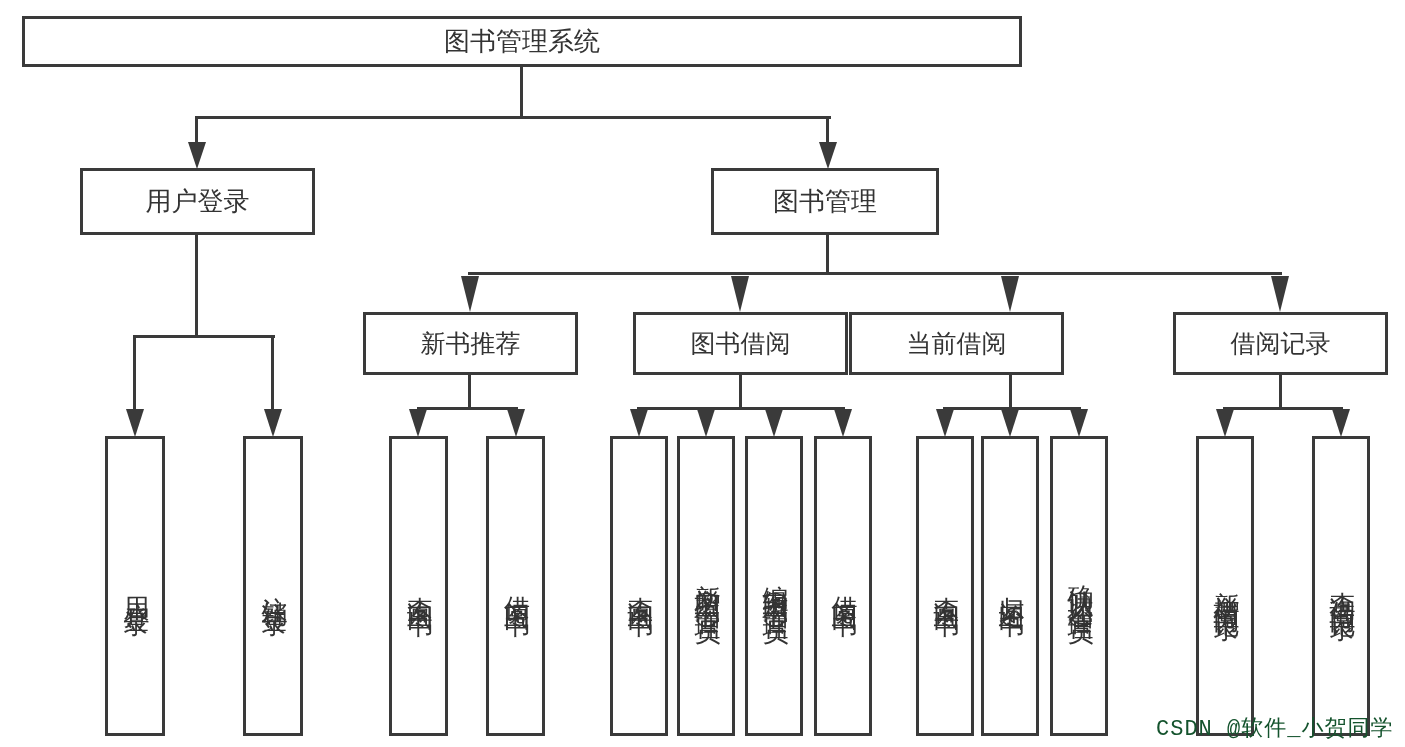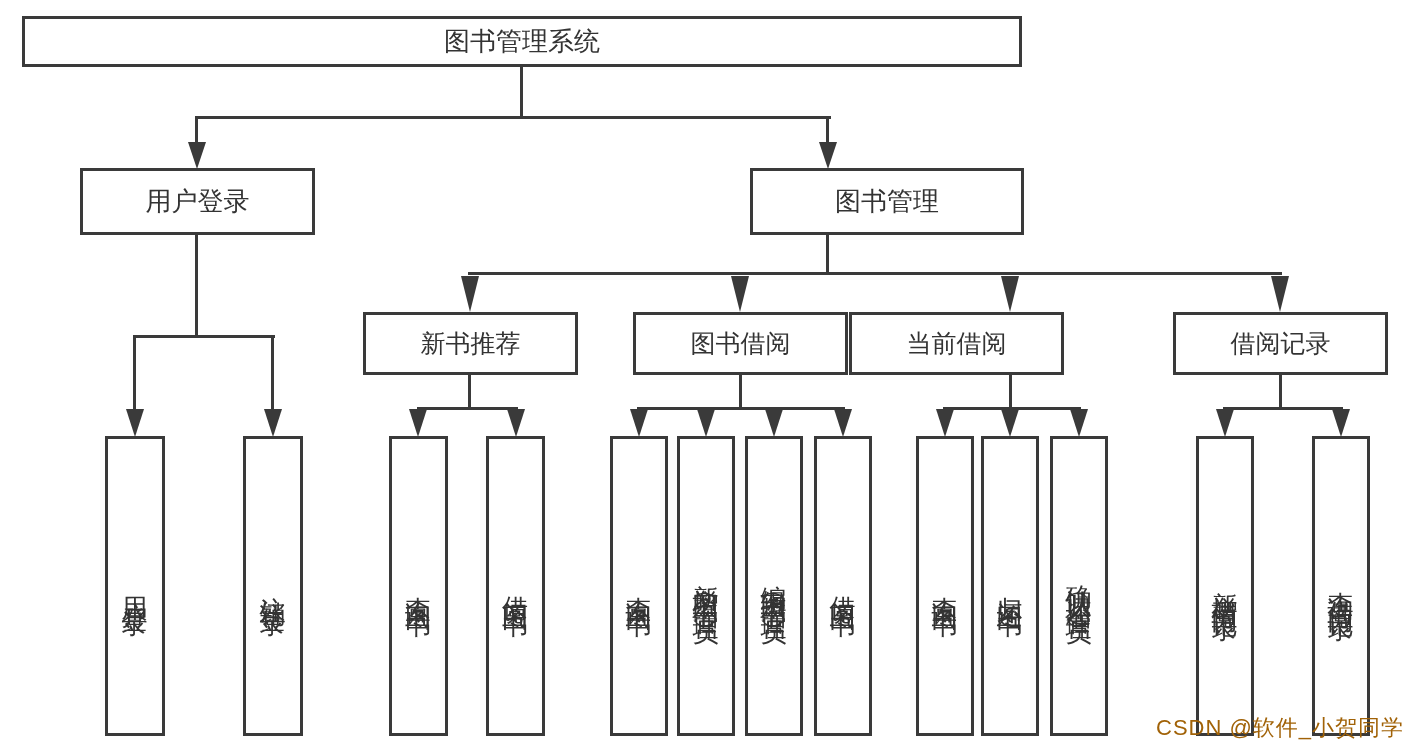--- a/index.html
+++ b/index.html
@@ -4,21 +4,21 @@
 <style>
   :root{
     --line:#3a3a3a;
     --text:#333333;
   }
   html,body{margin:0;padding:0;background:#ffffff;}
   #canvas{
     position:relative;
     width:1405px;height:747px;
     background:#ffffff;
-    font-family:Liberation Sans, sans-serif;
+    font-family:Liberation Mono, monospace;
     color:var(--text);
     overflow:hidden;
   }
   .box{
     position:absolute;
     box-sizing:border-box;
     background:#ffffff;
     border:3px solid var(--line);
     display:flex;
     align-items:center;
@@ -43,39 +43,39 @@
     border-left:9px solid transparent;
     border-right:9px solid transparent;
   }
   .ah27{border-top:27px solid var(--line);}
   .ah28{border-top:28px solid var(--line);}
   .ah36{border-top:36px solid var(--line);}
   .watermark{
     position:absolute;
     left:1156px;top:713px;
     font-size:22px;
-    color:#a16207;
+    color:#14532d;
     letter-spacing:1px;
     white-space:nowrap;
     z-index:5;
   }
 </style>
 </head>
 <body>
 
 <div id="canvas">
 
   <div class="box root-box">
     <span>图书管理系统</span>
   </div>
 
   <div class="box l2-box" style="left:80px;width:235px;">
     <span>用户登录</span>
   </div>
-  <div class="box l2-box" style="left:750px;width:274px;">
+  <div class="box l2-box" style="left:711px;width:228px;">
     <span>图书管理</span>
   </div>
 
   <div class="box l3-box" style="left:363px;">
     <span>新书推荐</span>
   </div>
   <div class="box l3-box" style="left:633px;justify-content:center;">
     <span>图书借阅</span>
   </div>
   <div class="box l3-box" style="left:849px;">

